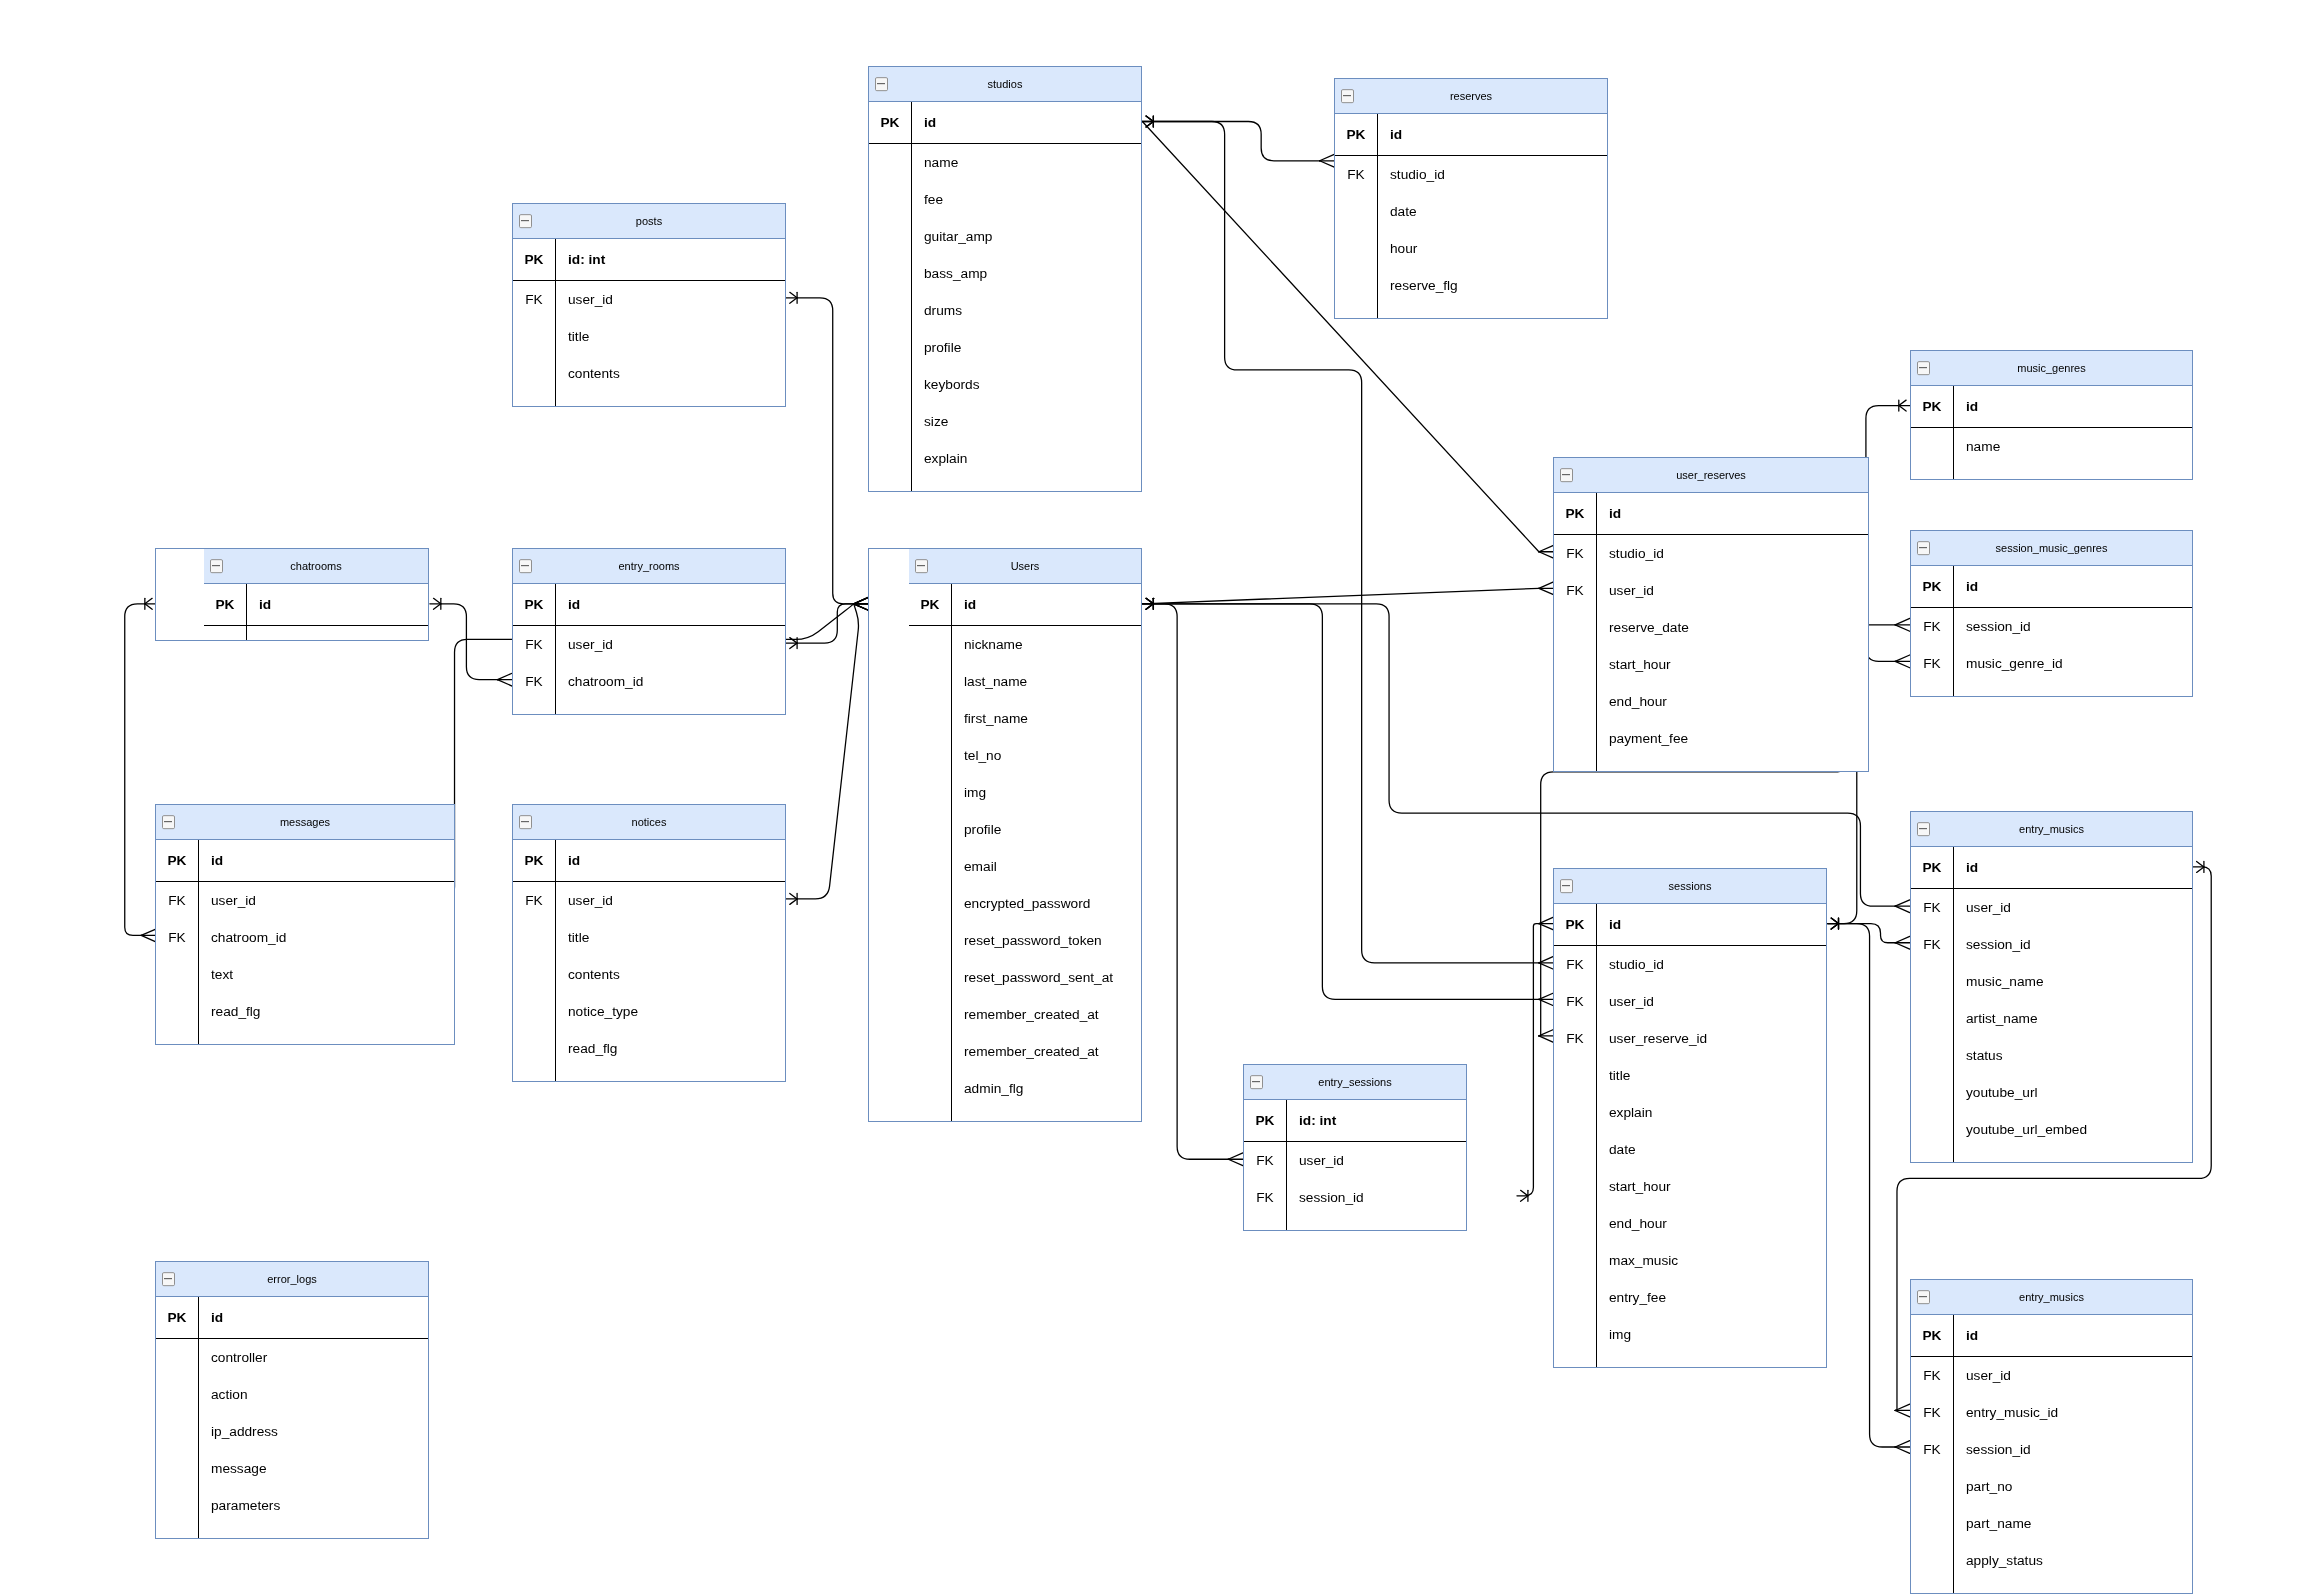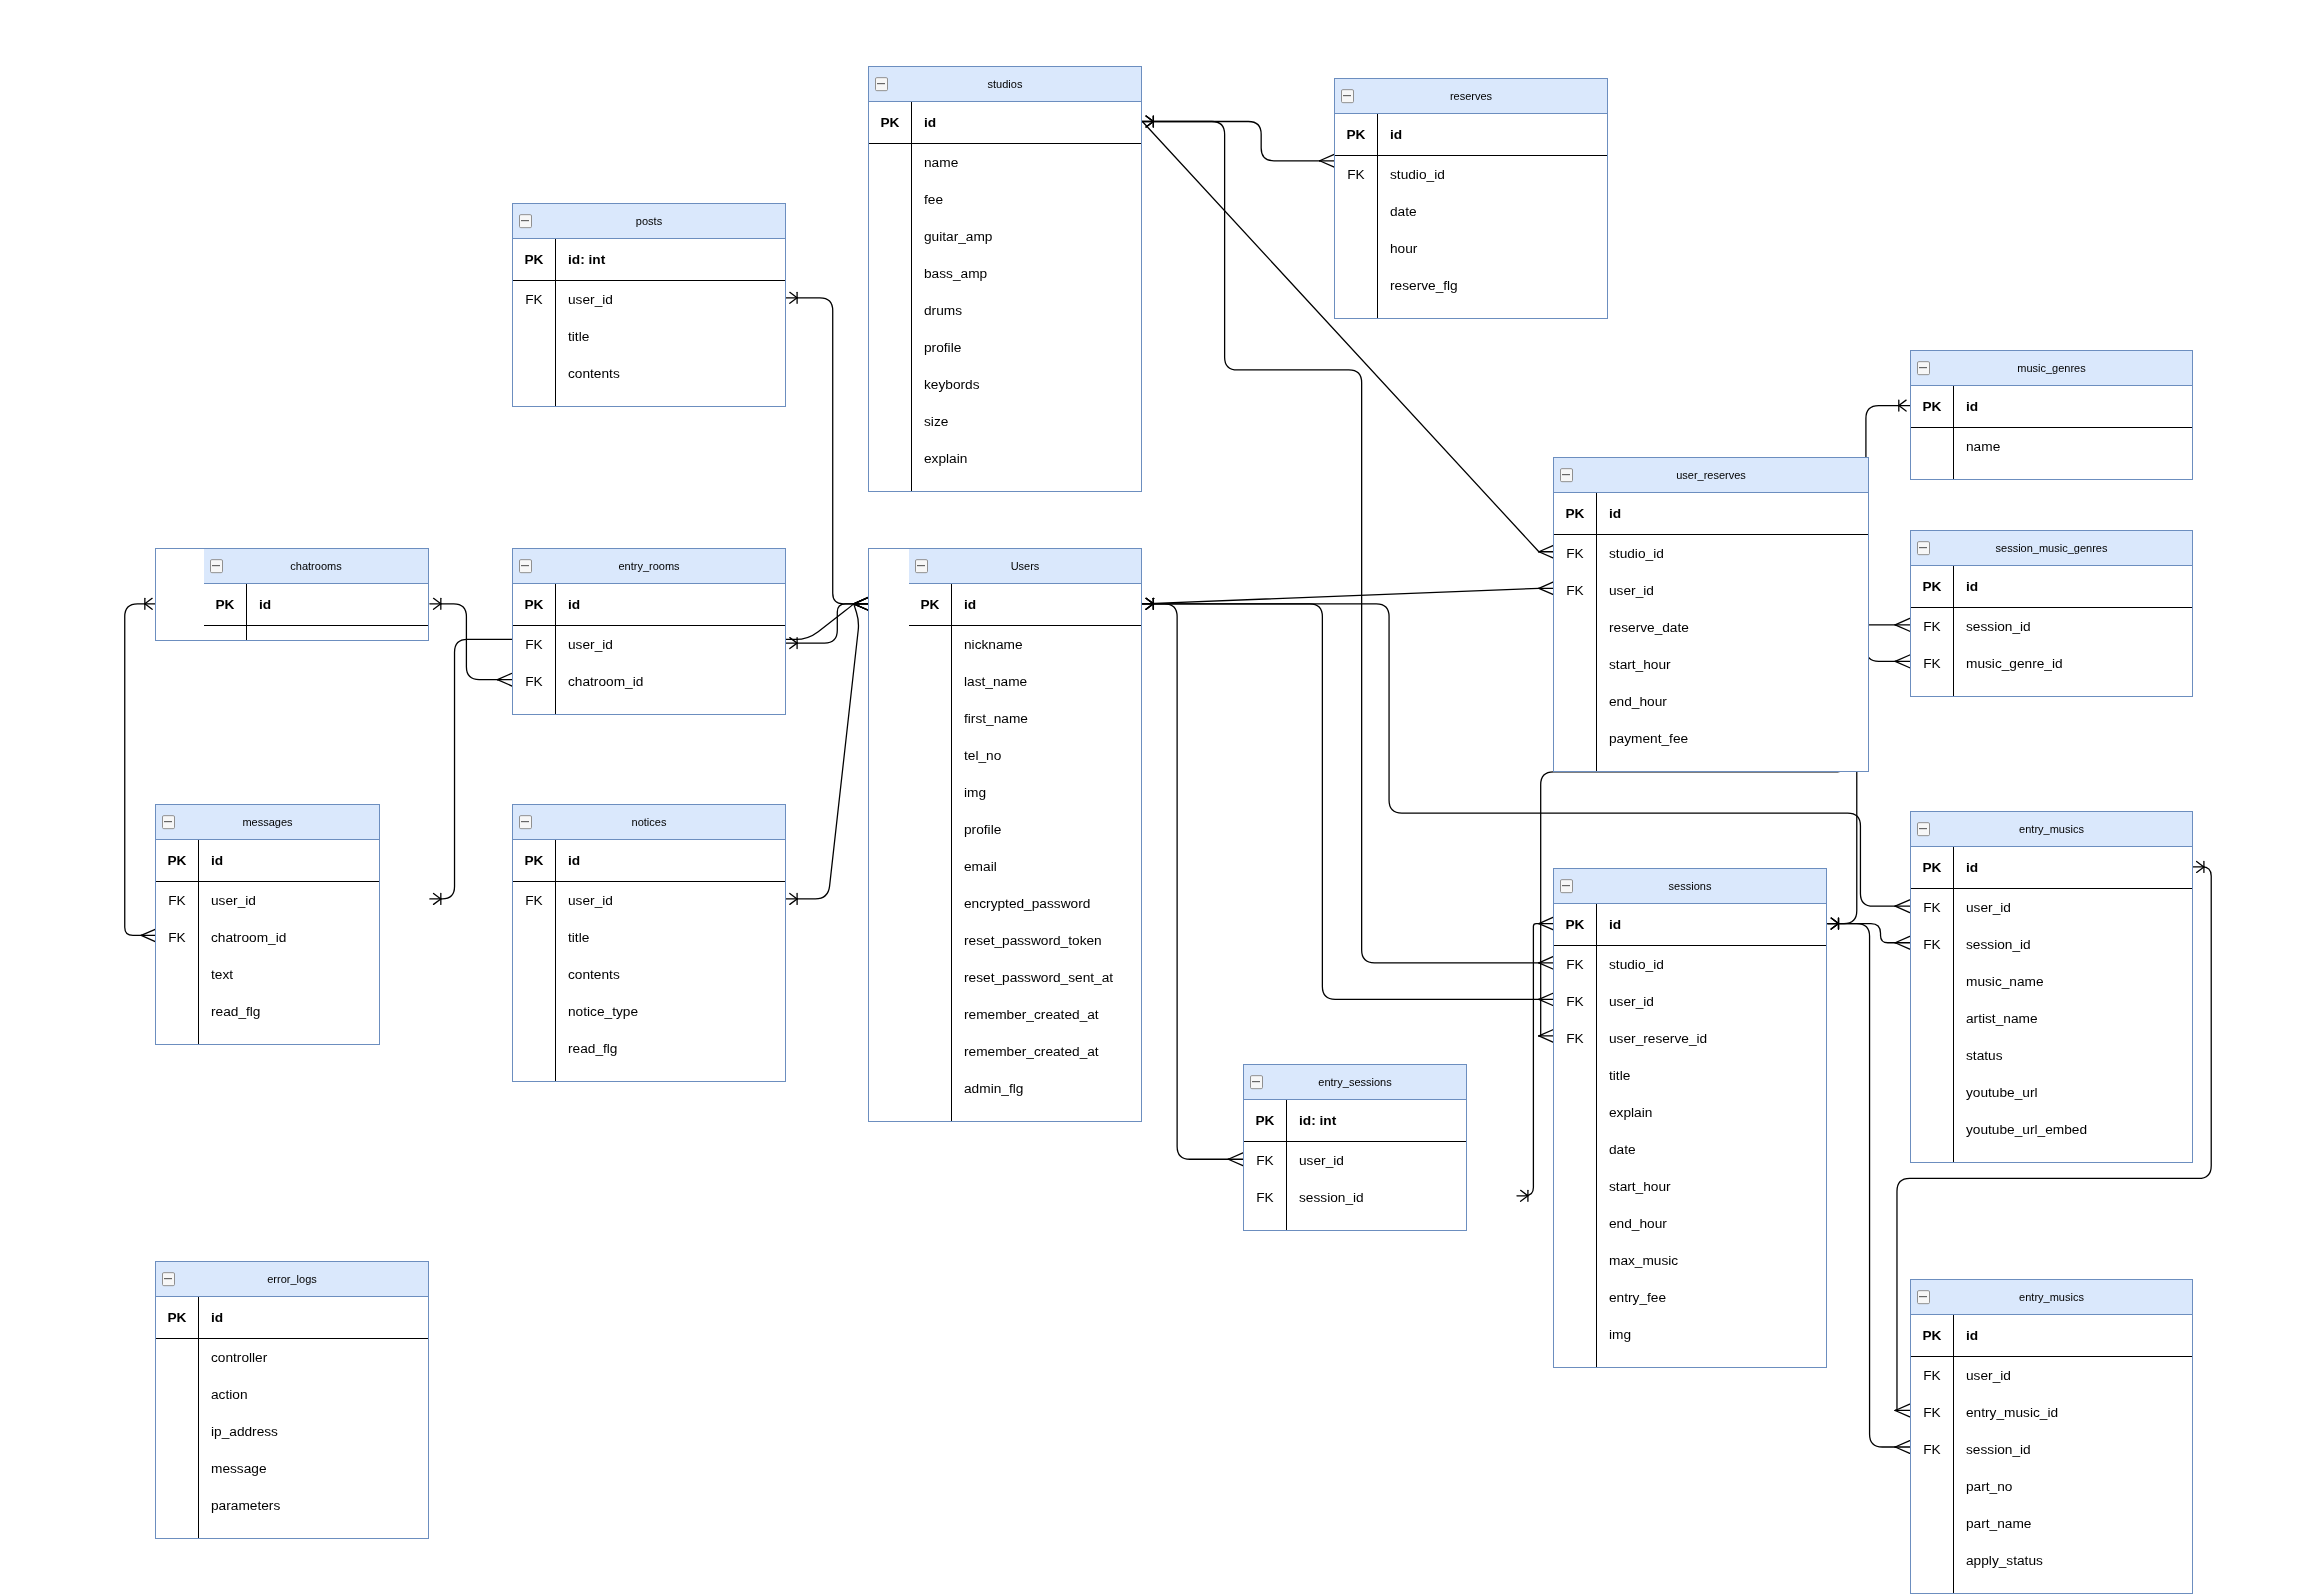--- a/index.html
+++ b/index.html
@@ -485,21 +485,21 @@
       </div>
       <div class="row">
         <span class="key">FK</span>
         <span class="fname">music_genre_id</span>
       </div>
       <div class="pad">
         <span class="key"></span>
         <span class="fname"></span>
       </div>
     </div>
-    <div class="tbl" style="left: 155px; top: 804px; width: 225px;">
+    <div class="tbl" style="left: 155px; top: 804px; width: 300px;">
       <div class="tbl-header">
         <span class="collapse"></span>
         <span>messages</span>
       </div>
       <div class="row pk">
         <span class="key">PK</span>
         <span class="fname">id</span>
       </div>
       <div class="row">
         <span class="key">FK</span>

